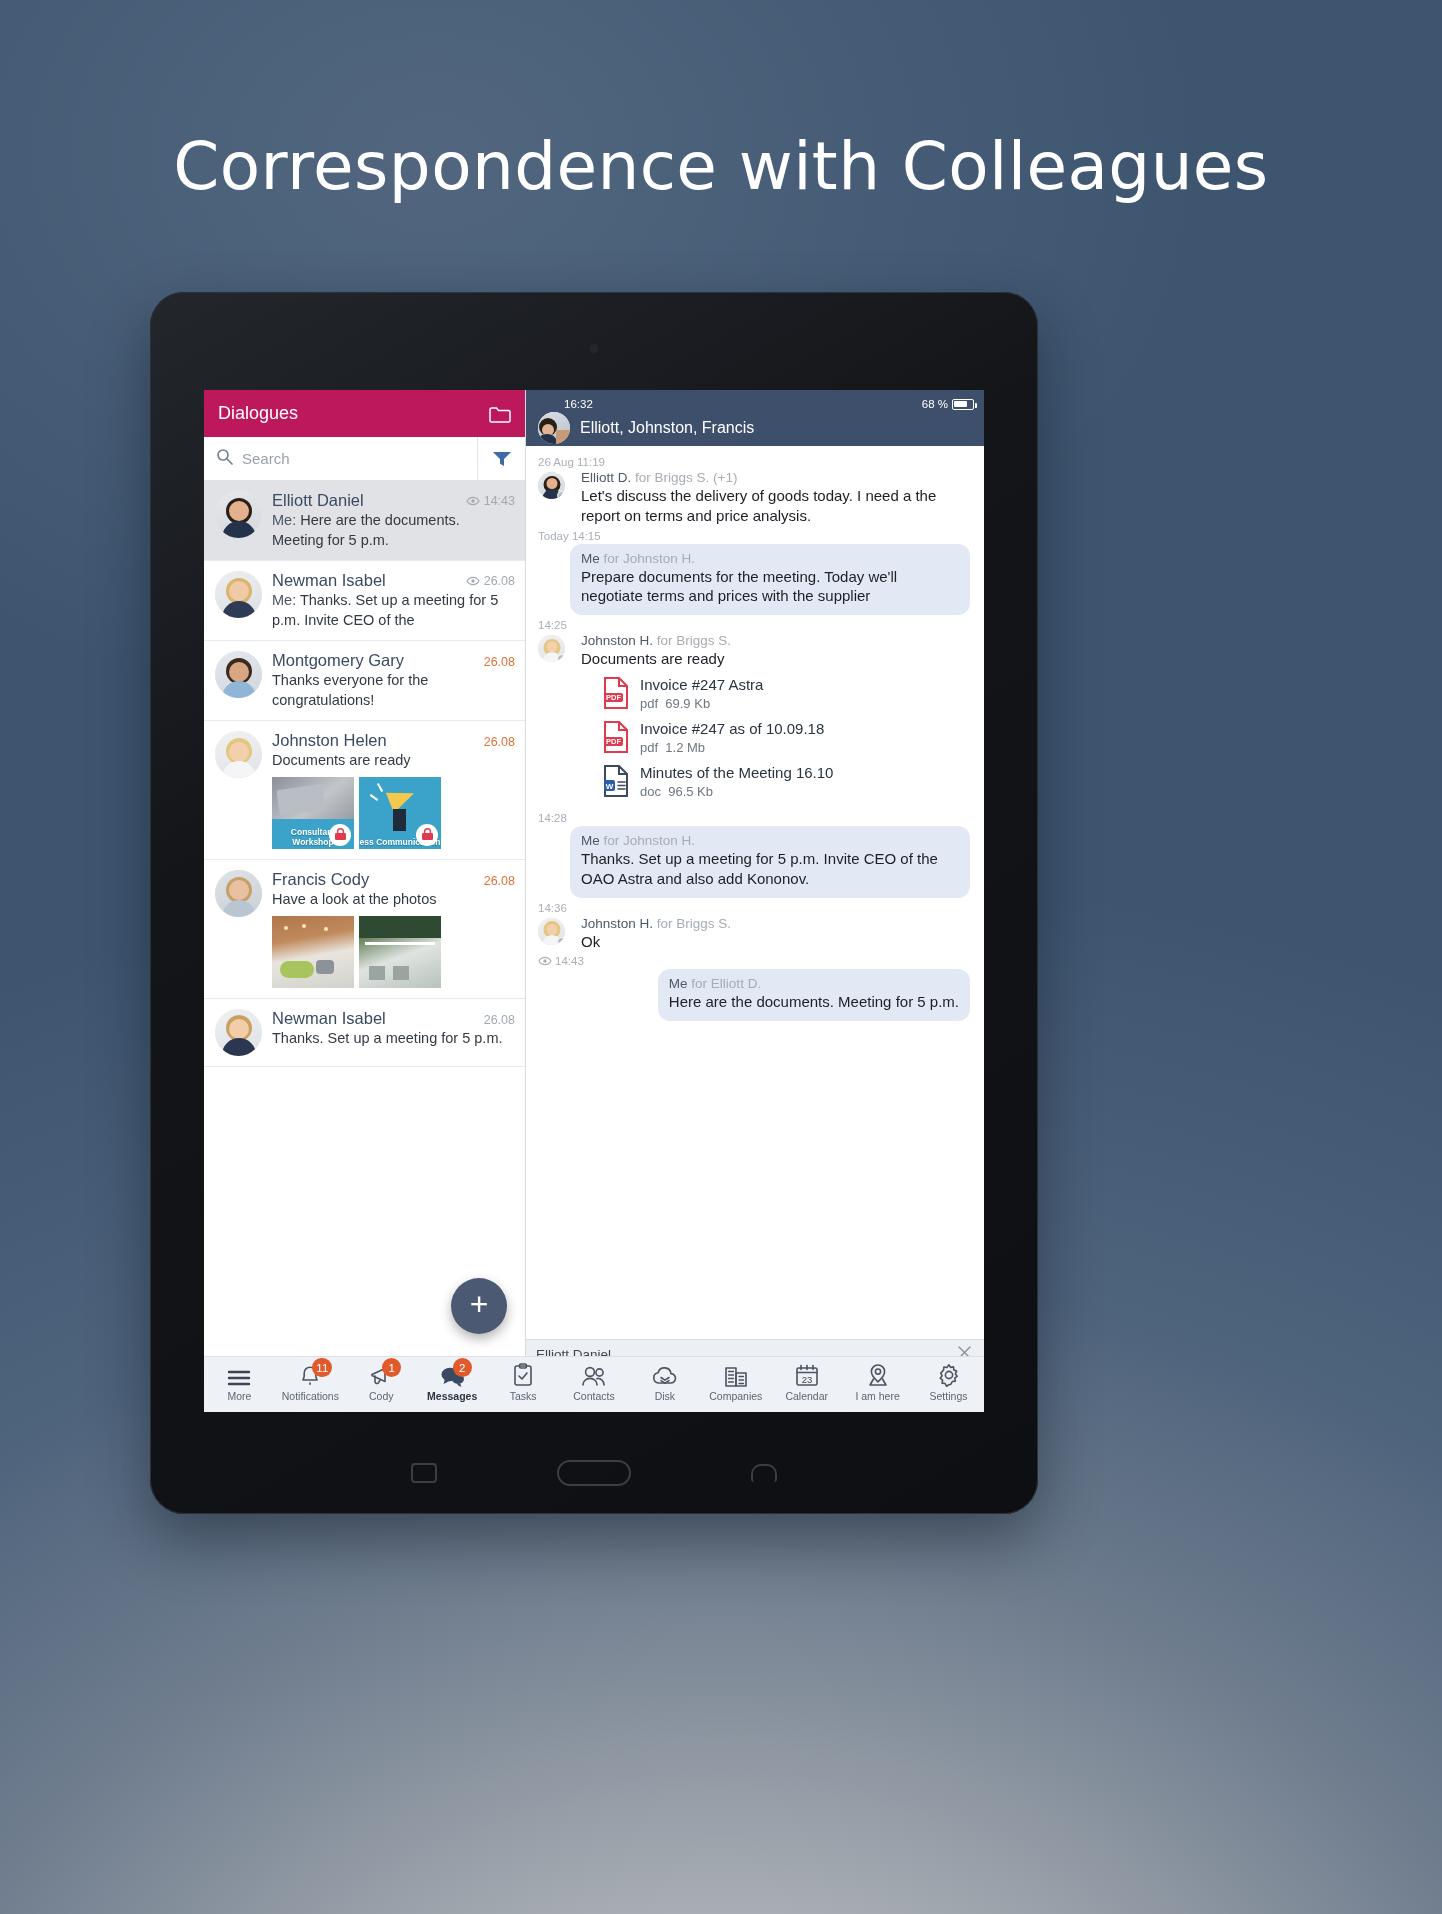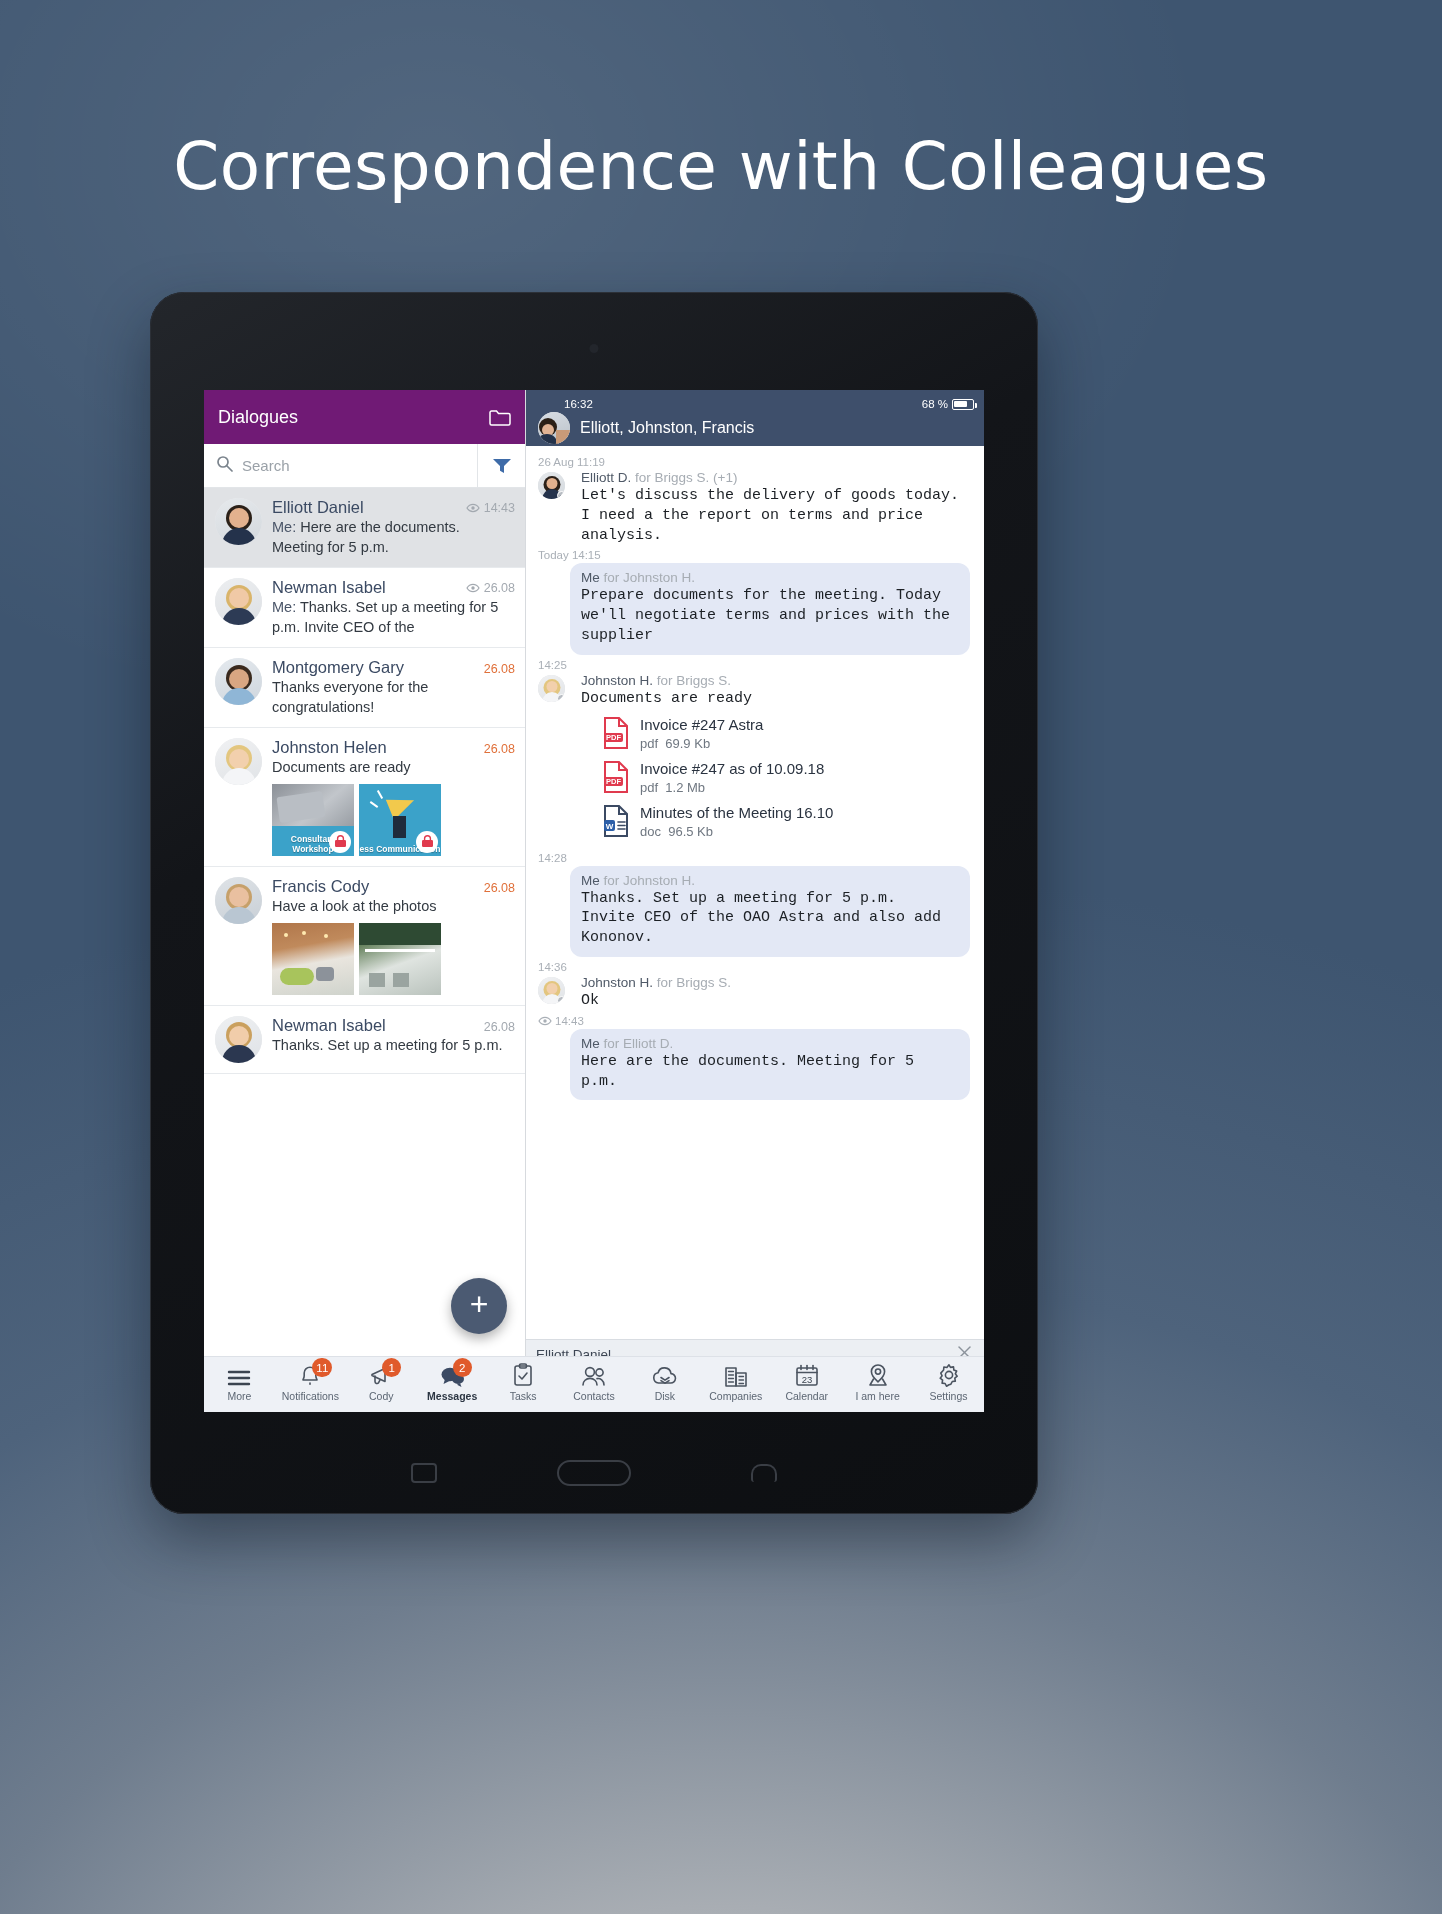--- a/index.html
+++ b/index.html
@@ -96,22 +96,22 @@
   .left {
     width: 322px;
     height: 100%;
     background: #ffffff;
     display: flex;
     flex-direction: column;
     border-right: 1px solid #d7dade;
     position: relative;
   }
   .left-header {
-    height: 54px;
-    background: #701a75;
+    height: 47px;
+    background: #be185d;
     display: flex;
     align-items: center;
     padding: 0 14px;
     justify-content: space-between;
     flex: none;
   }
   .left-title { color: #fff; font-size: 18px; }
   .folder-icon { width: 22px; height: 18px; }
 
   .searchbar {
@@ -211,21 +211,21 @@
     background: #fff;
   }
   .ts { font-size: 11.5px; color: #a9afb6; text-align: left; margin: 4px 2px 2px 0; }
   .ts .eye { margin-right: 3px; }
 
   .msg-in { display: flex; gap: 16px; align-items: flex-start; margin-bottom: 2px; }
   .msg-av { width: 27px; height: 27px; border-radius: 50%; overflow: hidden; flex: none; background: #dfe2e5; position: relative; margin-top: 2px; }
   .msg-av .dot { position: absolute; right: -1px; bottom: -1px; width: 9px; height: 9px; border-radius: 50%; background: #b7bcc2; border: 1.5px solid #fff; }
   .msg-from { font-size: 13.5px; color: #4f5967; margin-bottom: 1px; }
   .msg-from .for { color: #a6acb3; }
-  .msg-text { font-size: 15px; color: #1c2025; line-height: 1.32; font-family: Liberation Mono, monospace; }
+  .msg-text { font-size: 15px; color: #1c2025; line-height: 1.32; }
 
   .msg-out-wrap { display: flex; justify-content: flex-end; }
   .bubble {
     background: #e3e8f5;
     border-radius: 12px;
     padding: 7px 11px 9px 11px;
     max-width: 400px;
   }
   .bubble .msg-from { color: #4f5967; }
 

